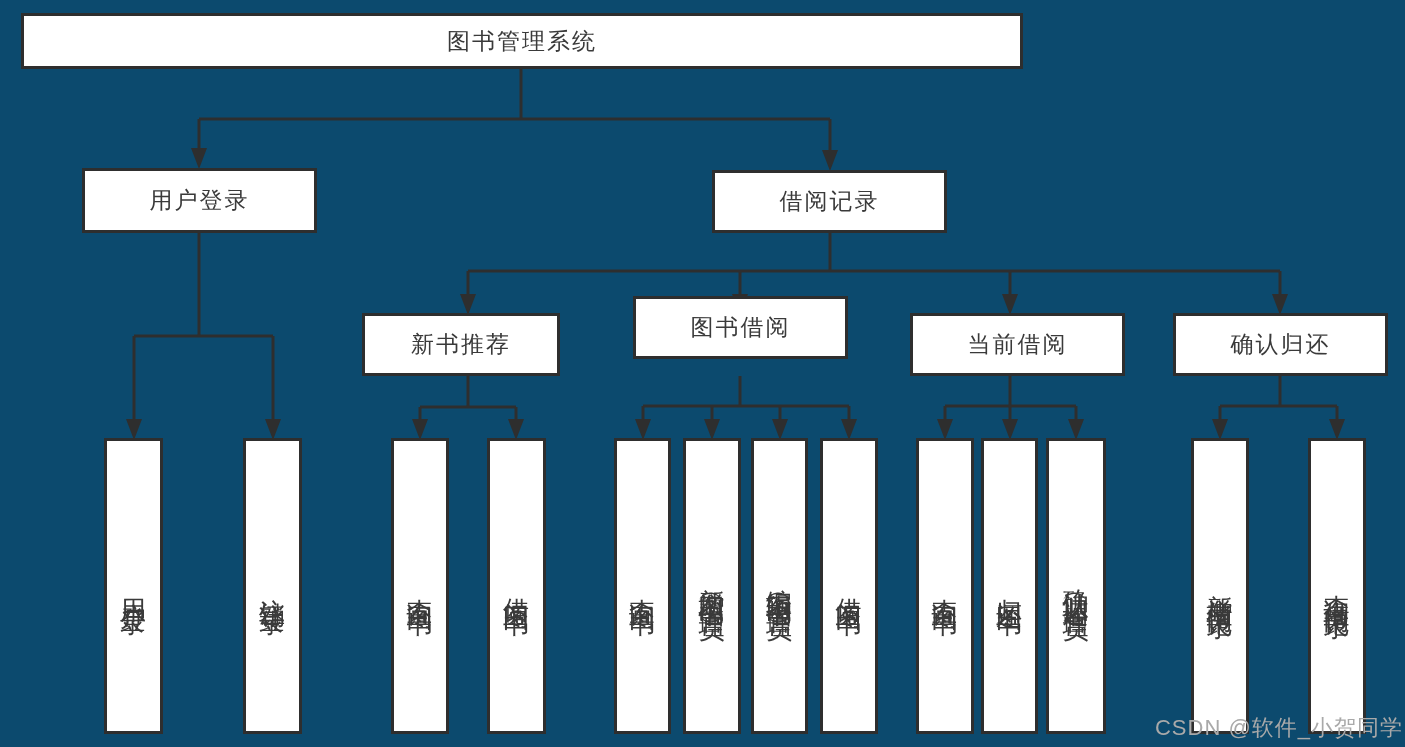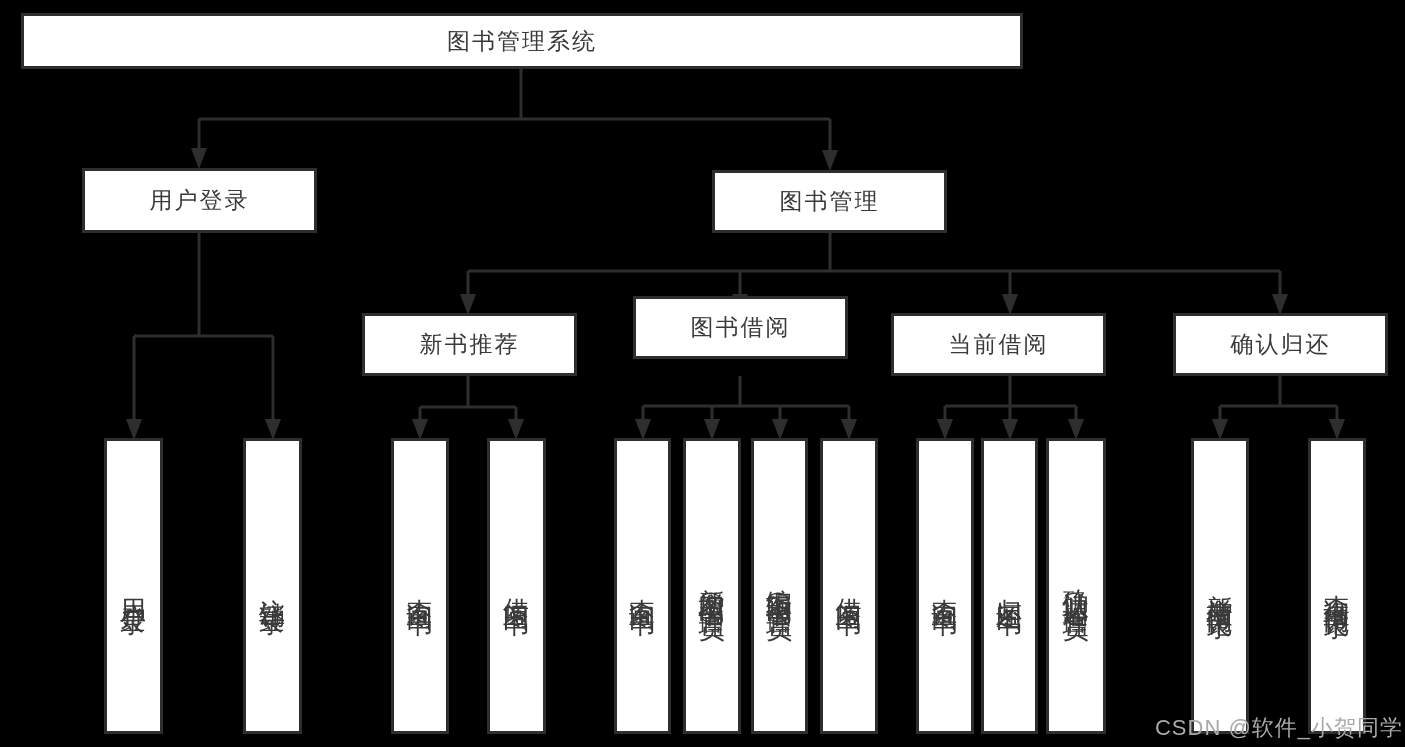--- a/index.html
+++ b/index.html
@@ -1,17 +1,17 @@
 <!DOCTYPE html>
 <html><head>
 <meta charset="utf-8">
 <style>
   html,body{margin:0;padding:0;background:#ffffff;}
   .stage{
-    position:relative;width:1405px;height:747px;background:#000000;
+    position:relative;width:1405px;height:747px;background:#0c4a6e;
     font-family:"Liberation Sans","DejaVu Sans",sans-serif;
     overflow:hidden;
   }
   .connectors{position:absolute;left:0;top:0;z-index:1;}
   .node{
     position:absolute;box-sizing:border-box;
     border:3px solid #2e2e2e;background:#ffffff;
     display:flex;align-items:center;justify-content:center;
     color:#3a3a3a;z-index:2;
   }
@@ -55,30 +55,30 @@
   </svg>
 
   <div class="node hnode" style="left:21px;top:13px;width:1002px;height:56px">
     <span>图书管理系统</span>
   </div>
 
   <div class="node hnode" style="left:82px;top:168px;width:235px;height:65px">
     <span>用户登录</span>
   </div>
   <div class="node hnode" style="left:712px;top:170px;width:235px;height:63px">
-    <span>图书管理</span>
+    <span>借阅记录</span>
   </div>
 
-  <div class="node hnode" style="left:362px;top:313px;width:215px;height:63px">
+  <div class="node hnode" style="left:362px;top:313px;width:198px;height:63px">
     <span>新书推荐</span>
   </div>
   <div class="node hnode" style="left:633px;top:296px;width:215px;height:63px">
     <span>图书借阅</span>
   </div>
-  <div class="node hnode" style="left:891px;top:313px;width:215px;height:63px">
+  <div class="node hnode" style="left:910px;top:313px;width:215px;height:63px">
     <span>当前借阅</span>
   </div>
   <div class="node hnode" style="left:1173px;top:313px;width:215px;height:63px">
     <span>确认归还</span>
   </div>
 
   <div class="node vnode" style="left:104px;top:438px;width:59px;height:296px">
     <span class="vtext">用户登录</span>
   </div>
   <div class="node vnode" style="left:243px;top:438px;width:59px;height:296px">

